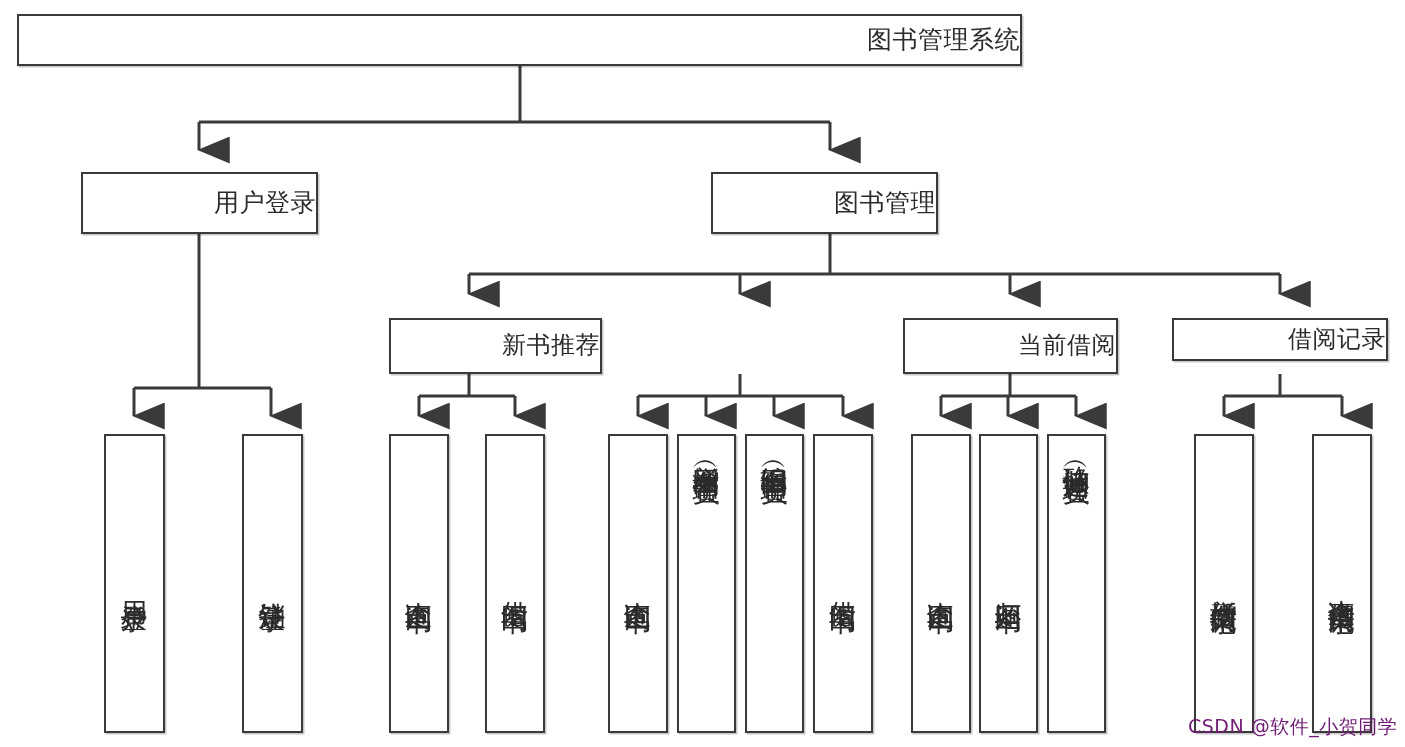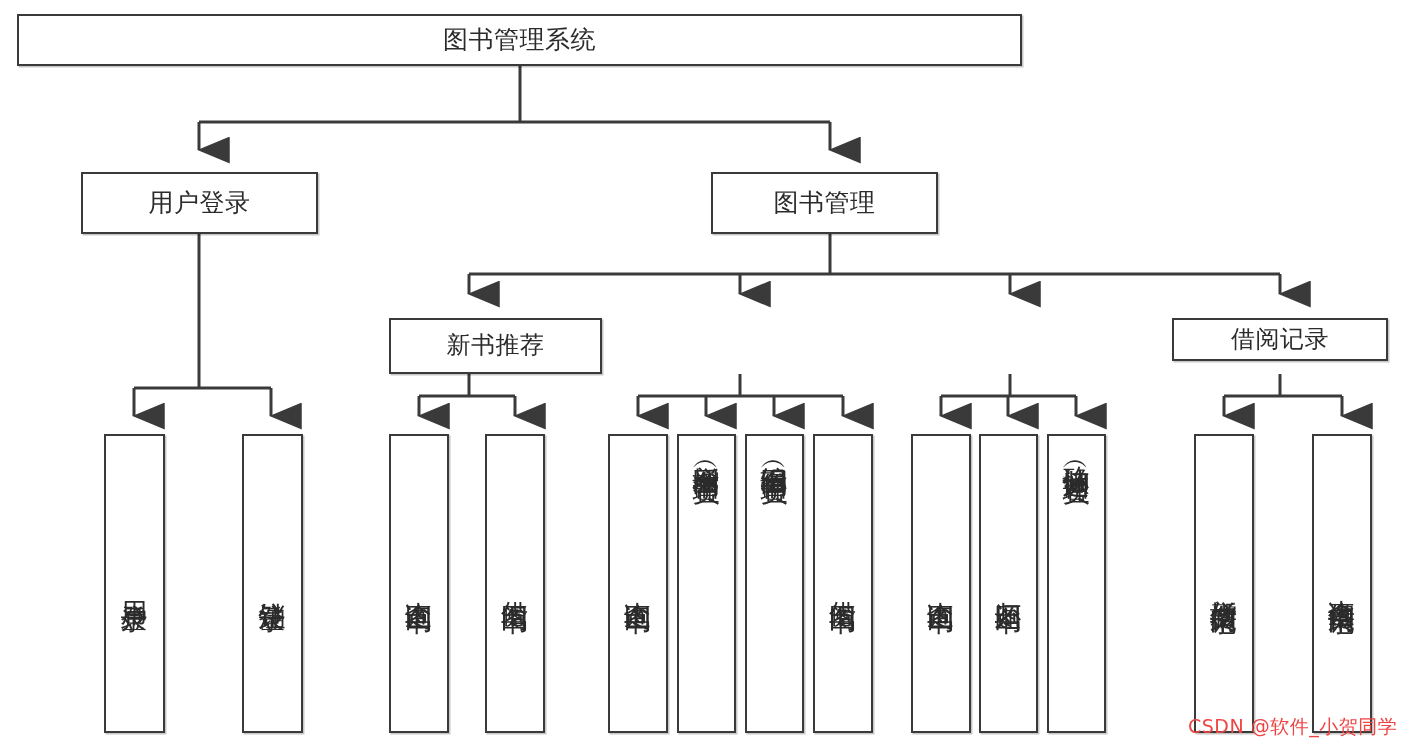--- a/index.html
+++ b/index.html
@@ -26,21 +26,21 @@
     height: 747px;
     pointer-events: none;
   }
   .node {
     position: absolute;
     box-sizing: border-box;
     border: 2.5px solid #3a3a3a;
     background: #ffffff;
     display: flex;
     align-items: center;
-    justify-content: center;
+    justify-content: flex-end;
     box-shadow: 1.5px 1.5px 0 rgba(0,0,0,0.22);
   }
   .node .label {
     color: #2b2b2b;
     letter-spacing: 0.5px;
     line-height: 1.15;
     text-align: center;
     white-space: nowrap;
   }
   
@@ -70,21 +70,21 @@
   }
   .node.v.center-text {
     align-items: center;
     padding-top: 0;
   }
   .watermark {
     position: absolute;
     left: 1188px;
     top: 714px;
     font-size: 19px;
-    color: #ef4444;
+    color: #701a75;
     white-space: nowrap;
     letter-spacing: 0.5px;
   }
 </style>
 </head>
 <body>
 
 <div id="canvas">
 
   <svg class="edges" viewBox="0 0 1405 747">
@@ -144,20 +144,23 @@
   <div class="node h" style="left:81px; top:172px; width:237px; height:62px;">
     <span class="label">用户登录</span>
   </div>
   <div class="node h" style="left:711px; top:172px; width:227px; height:62px;">
     <span class="label">图书管理</span>
   </div>
 
   <div class="node mid" style="left:363px; top:318px; width:213px; height:56px;margin-left:26px;">
     <span class="label">新书推荐</span>
   </div>
+  <div class="node mid" style="left:903px; top:318px; width:215px; height:56px;">
+    <span class="label">当前借阅</span>
+  </div>
   <div class="node mid" style="left:1172px; top:318px; width:216px; height:43px;">
     <span class="label">借阅记录</span>
   </div>
 
   <div class="node v center-text" style="left:104px; top:434px; width:61px; height:299px;">
     <span class="label">用户登录</span>
   </div>
   <div class="node v center-text" style="left:242px; top:434px; width:61px; height:299px;">
     <span class="label">注销登录</span>
   </div>

